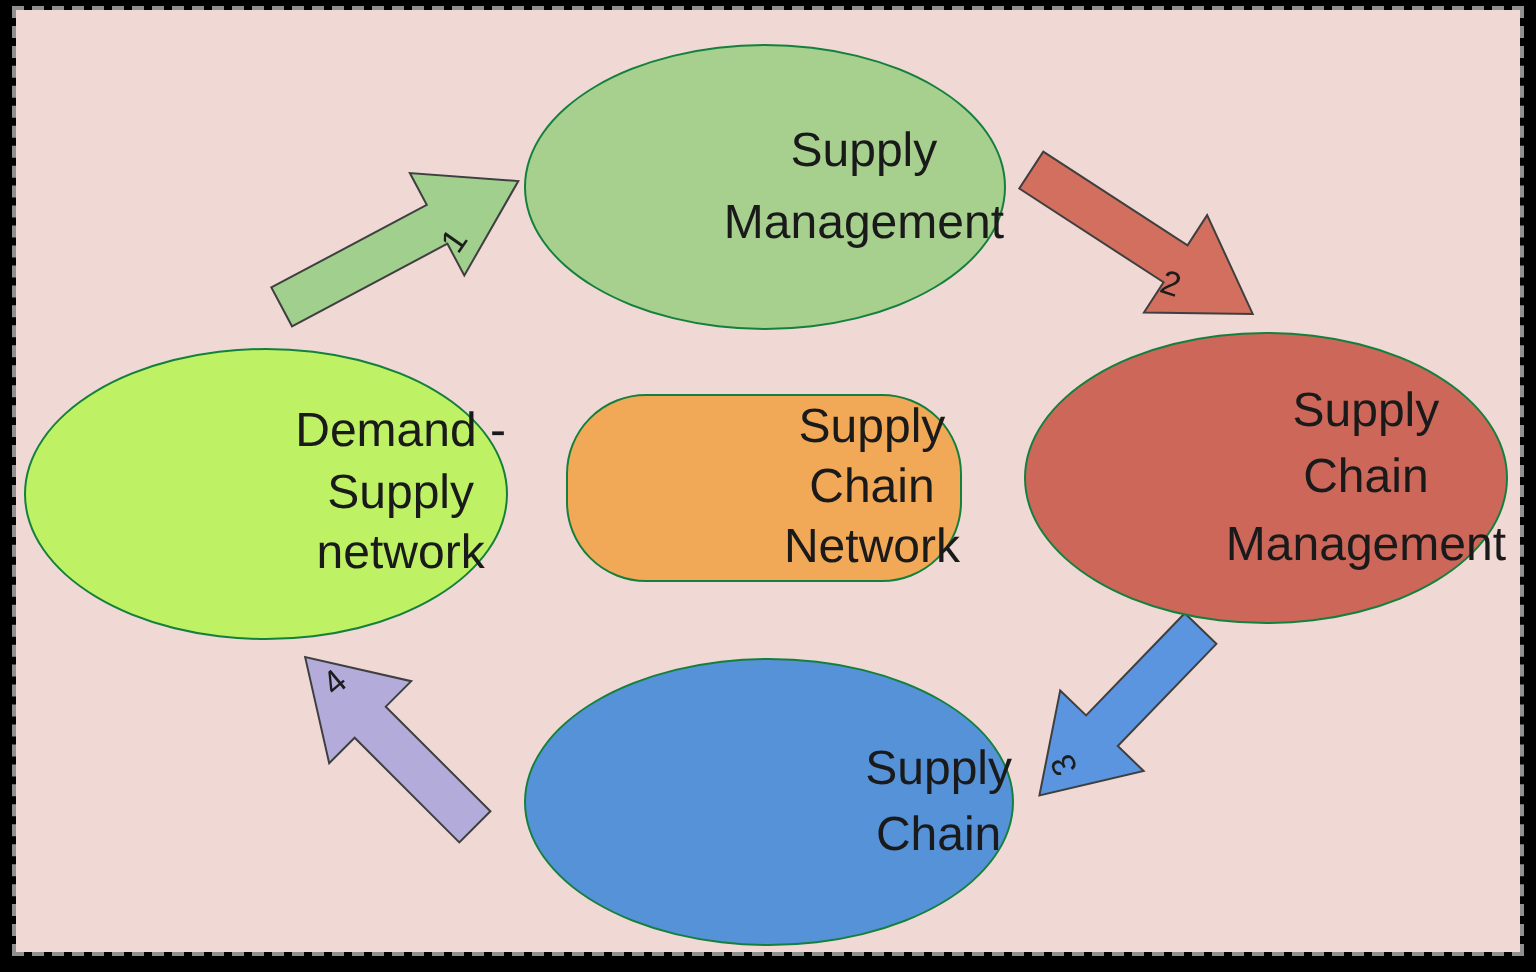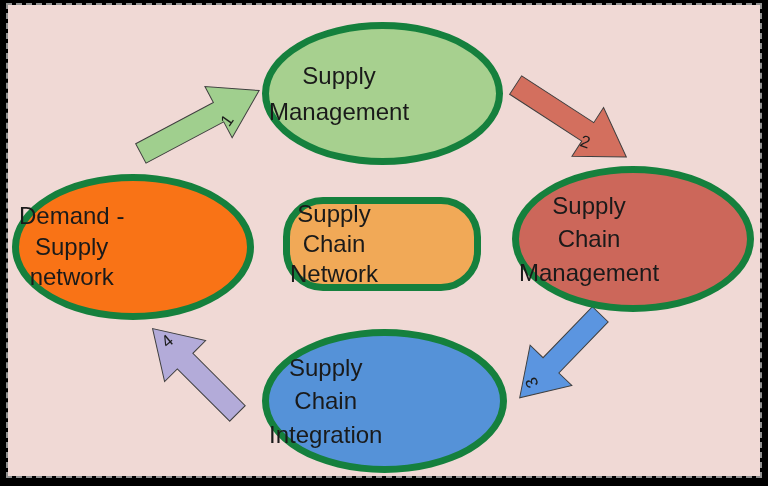--- a/index.html
+++ b/index.html
@@ -10,22 +10,22 @@
   }
   .frame{position:absolute;inset:0;background:#000;}
   .canvas{
     position:absolute;left:8px;top:5px;width:752px;height:471px;
     background:#f0d9d5;
     outline:2px dashed #8f8f8f;
     outline-offset:0px;
   }
   .node{
     position:absolute;
-    display:flex;align-items:center;justify-content:flex-start;
-    border:7px solid #15803d;
+    display:flex;align-items:center;justify-content:flex-end;
+    border:1px solid #15803d;
     box-sizing:border-box;
   }
   .ellipse{border-radius:50%;}
   .label{
     text-align:center;color:#1a1a1a;font-size:24px;line-height:1.32;
     white-space:nowrap;
   }
   
   .node-green  {left:254px;top:17px;width:241px;height:143px;}
   .node-green .label{line-height:1.5;}
@@ -82,25 +82,24 @@
         <span>Supply</span><br>
         <span>Chain</span><br>
         <span>Management</span>
       </div>
     </div>
 
     <div class="node ellipse node-blue" style="background-color: rgb(85, 146, 216);">
       <div class="label">
         <span>Supply</span><br>
         <span>Chain</span><br>
-        <span>Integration</span>
       </div>
     </div>
 
-    <div class="node ellipse node-purple" style="background-color: #f97316;">
+    <div class="node ellipse node-purple" style="background-color: #bef264;">
       <div class="label">
         <span>Demand -</span><br>
         <span>Supply</span><br>
         <span>network</span><br>
       </div>
     </div>
 
     <div class="node node-center" style="background-color: rgb(241, 169, 87);">
       <div class="label">
         <span>Supply</span><br>

